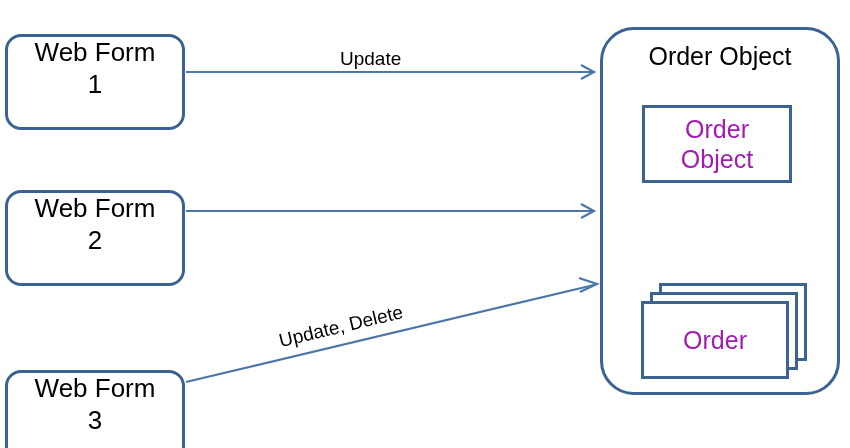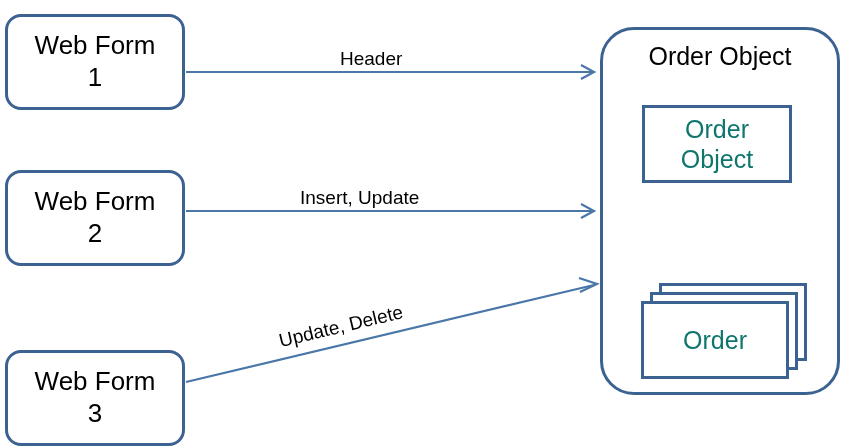--- a/index.html
+++ b/index.html
@@ -30,25 +30,25 @@
   
   .form-box {
     position: absolute;
     box-sizing: border-box;
     border: 3px solid #3b6291;
     border-radius: 16px;
     background: #ffffff;
     display: flex;
     flex-direction: column;
     align-items: center;
-    justify-content: center;
     line-height: 1.22;
     color: #000000;
     font-size: 26px;
     z-index: 3;
+    margin-top: 20px;
   }
   .form-box .ln { display: block; text-align: center; white-space: nowrap; }
 
   
   .object-panel {
     position: absolute;
     box-sizing: border-box;
     border: 3px solid #3b6291;
     border-radius: 34px;
     background: #ffffff;
@@ -69,21 +69,21 @@
   .inner-box {
     position: absolute;
     box-sizing: border-box;
     border: 3px solid #3b6291;
     background: #ffffff;
     display: flex;
     flex-direction: column;
     align-items: center;
     justify-content: center;
     line-height: 1.2;
-    color: #0f766e;
+    color: #a21caf;
     font-size: 25px;
     z-index: 4;
   }
   .inner-box .ln { display: block; text-align: center; white-space: nowrap; }
 
   
   .stack-card {
     position: absolute;
     box-sizing: border-box;
     border: 3px solid #3b6291;
@@ -157,19 +157,18 @@
   <div class="form-box" style="left:5px; top:170px; width:180px; height:96px;">
     <span class="ln">Web Form</span>
     <span class="ln">2</span>
   </div>
 
   <div class="form-box" style="left:5px; top:350px; width:180px; height:96px;">
     <span class="ln">Web Form</span>
     <span class="ln">3</span>
   </div>
 
-  <div class="edge-label" style="left:340px; top:48px;">Header</div>
+  <div class="edge-label" style="left:340px; top:48px;">Update</div>
 
-  <div class="edge-label" style="left:300px; top:187px;">Insert, Update</div>
 
   <div class="edge-label rotated" style="left:282px; top:330px; transform:rotate(-13.4deg);">Update, Delete</div>
 
 </div>
 
 </body></html>

